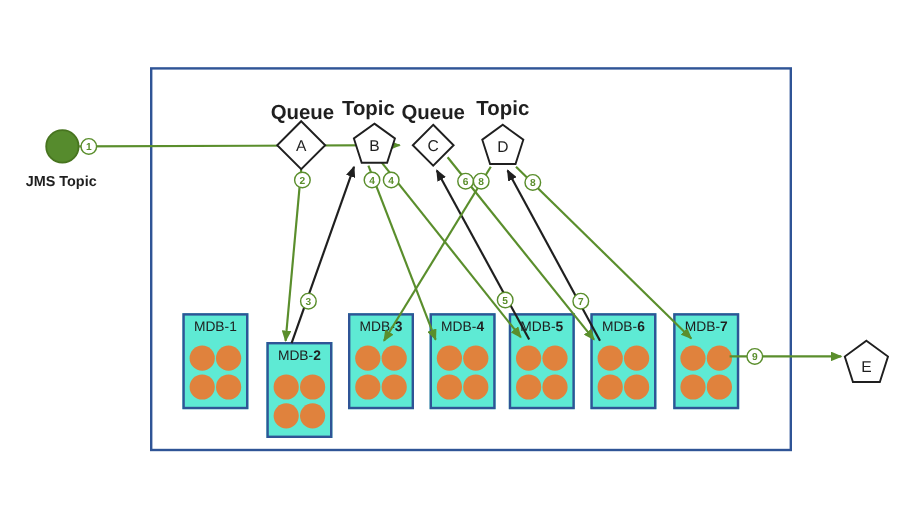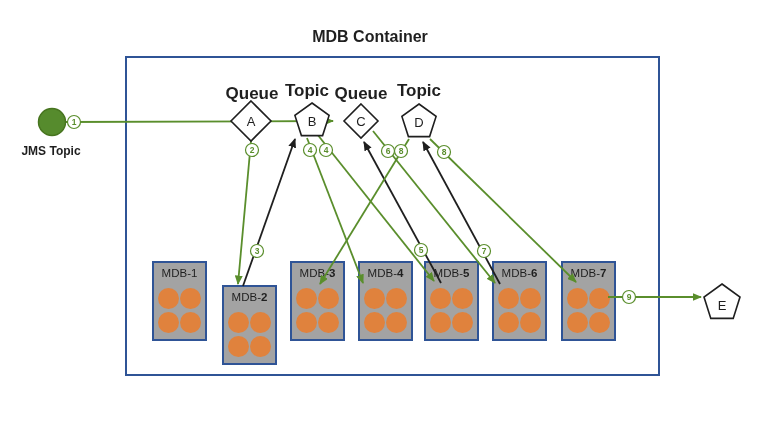--- a/index.html
+++ b/index.html
@@ -5,38 +5,37 @@
   html,body{margin:0;padding:0;background:#ffffff;}
   .stage{position:relative;width:768px;height:422px;background:#fff;overflow:hidden;
          font-family:"Liberation Sans",sans-serif;}
   .diagram-title{position:absolute;left:250px;top:28px;width:240px;text-align:center;
          font-size:16px;font-weight:700;color:#1f1f1f;}
   .container-box{position:absolute;left:125px;top:56px;width:531px;height:316px;
          border:2.2px solid #2f5496;background:#fff;}
   .caption{position:absolute;width:80px;text-align:center;font-size:17px;font-weight:700;color:#1f1f1f;}
   .client-label{position:absolute;left:5px;top:144px;width:92px;text-align:center;
          font-size:12px;font-weight:700;color:#1f1f1f;}
-  .mdb-box{position:absolute;width:51px;height:76px;border:2.2px solid #2f5496;background:#a3a3a3;}
+  .mdb-box{position:absolute;width:51px;height:76px;border:2.2px solid #2f5496;background:#5eead4;}
   .mdb-label{position:absolute;left:0;top:4px;width:100%;text-align:center;font-size:11.5px;
          color:#1f1f1f;font-weight:400;white-space:nowrap;}
   .mdb-label .num-bold{font-weight:700;}
   .instance{position:absolute;width:21px;height:21px;border-radius:50%;}
   svg.wires{position:absolute;left:0;top:0;pointer-events:none;}
   .shape{fill:#ffffff;stroke:#1f1f1f;stroke-width:1.6px;}
   .shape-letter{font-family:"Liberation Sans",sans-serif;font-size:13px;fill:#1f1f1f;
          text-anchor:middle;}
   .badge-text{font-family:"Liberation Sans",sans-serif;font-size:8.5px;font-weight:700;
          text-anchor:middle;}
 </style>
 </head>
 <body>
 
 <div class="stage">
 
-  <div class="diagram-title">MDB Container</div>
 
   <div class="container-box"></div>
 
   <div class="caption" style="left:212px;top:84px">Queue</div>
   <div class="caption" style="left:267px;top:81px">Topic</div>
   <div class="caption" style="left:321px;top:84px">Queue</div>
   <div class="caption" style="left:379px;top:81px">Topic</div>
 
   <div class="client-label">JMS Topic</div>
 

